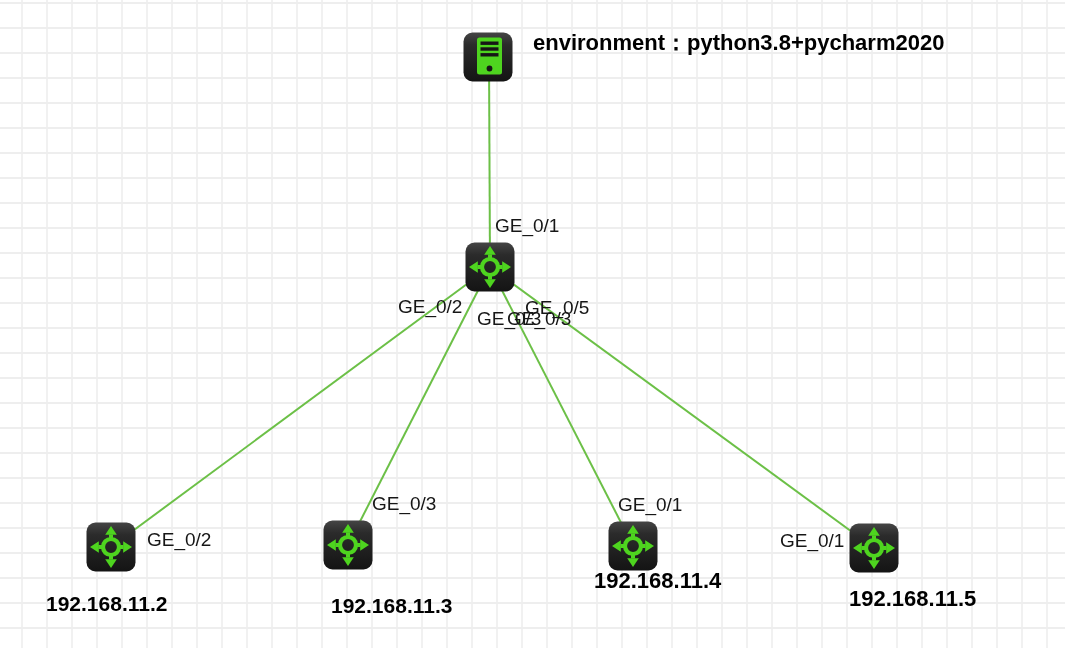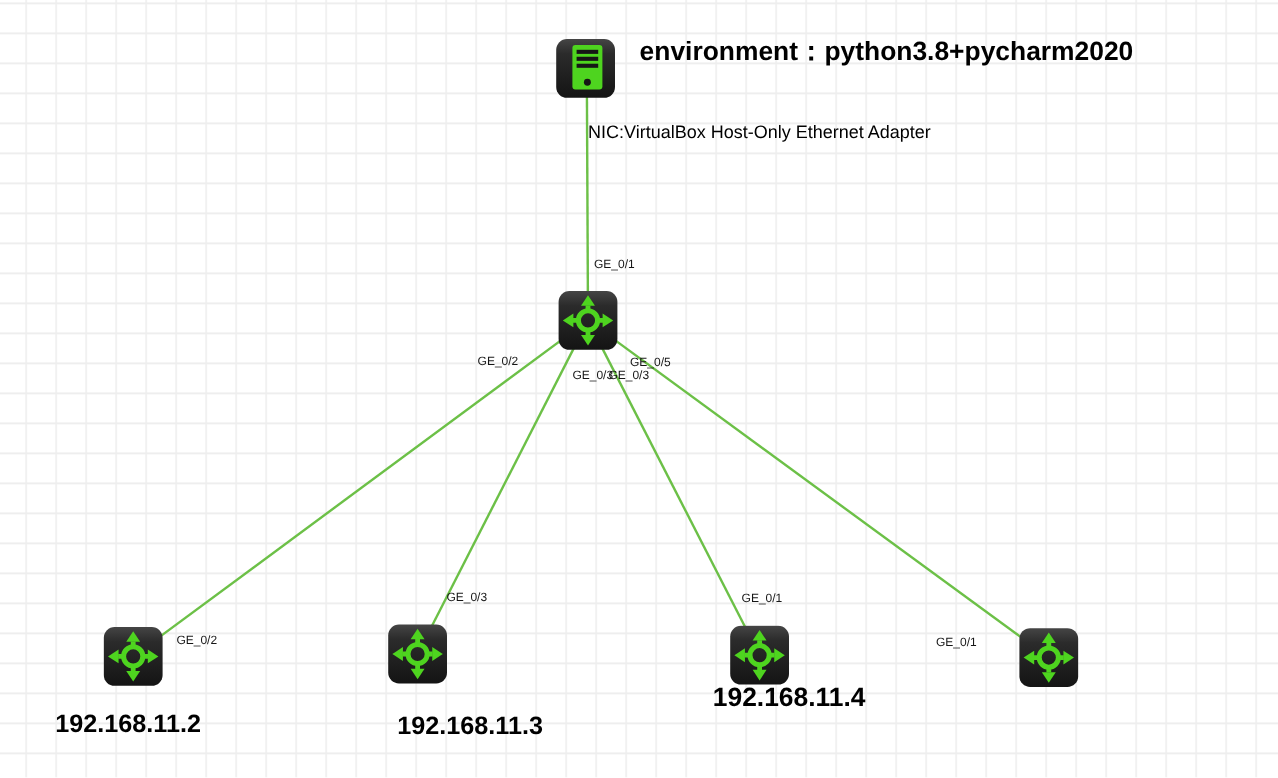--- a/index.html
+++ b/index.html
@@ -24,21 +24,21 @@
     background-position:0px 2px, 21px 0px;
     color:var(--text-color);
   }
   .links{position:absolute;left:0;top:0;z-index:1;}
   .link{stroke:var(--link-green);stroke-width:2;}
   .node{position:absolute;width:50px;height:50px;z-index:3;}
   .node svg{display:block;}
   .label{position:absolute;white-space:nowrap;line-height:1.15;z-index:2;}
   .title-label{font-size:22px;font-weight:bold;z-index:4;}
   .nic-label{font-size:15px;}
-  .port-label{font-size:10px;color:#161616;}
+  .port-label{font-size:19px;color:#161616;}
   .ip-label{font-weight:bold;font-size:21px;z-index:4;}
   .ip-label.lg{font-size:22px;}
   .stroke-green{stroke:var(--icon-green);}
   .fill-green{fill:var(--icon-green);}
   .defs-holder{position:absolute;width:0;height:0;overflow:hidden;}
 </style>
 </head>
 <body>
 
 <svg class="defs-holder" aria-hidden="true">
@@ -75,36 +75,36 @@
 
   <svg class="links" width="1065" height="648">
     <line class="link" x1="489" y1="57" x2="490" y2="267"></line>
     <line class="link" x1="490" y1="267" x2="111" y2="547"></line>
     <line class="link" x1="490" y1="267" x2="348" y2="545"></line>
     <line class="link" x1="490" y1="267" x2="633" y2="546"></line>
     <line class="link" x1="490" y1="267" x2="874" y2="548"></line>
   </svg>
 
   <div class="label title-label" style="left:533px;top:30px">environment：python3.8+pycharm2020</div>
-  <div class="label nic-label" style="left:490px;top:102px">NIC:VirtualBox Host-Only Ethernet Adapter</div>
 
   <div class="label port-label" style="left:495px;top:215px">GE_0/1</div>
   <div class="label port-label" style="left:398px;top:296px">GE_0/2</div>
   <div class="label port-label" style="left:477px;top:308px">GE_0/3</div>
   <div class="label port-label" style="left:507px;top:308px">GE_0/3</div>
   <div class="label port-label" style="left:525px;top:297px">GE_0/5</div>
 
   <div class="label port-label" style="left:147px;top:529px">GE_0/2</div>
   <div class="label port-label" style="left:372px;top:493px">GE_0/3</div>
   <div class="label port-label" style="left:618px;top:494px">GE_0/1</div>
   <div class="label port-label" style="left:780px;top:530px">GE_0/1</div>
 
   <div class="label ip-label" style="left:46px;top:592px">192.168.11.2</div>
   <div class="label ip-label" style="left:331px;top:594px">192.168.11.3</div>
   <div class="label ip-label lg" style="left:594px;top:568px">192.168.11.4</div>
+  <div class="label ip-label lg" style="left:849px;top:586px">192.168.11.5</div>
 
   <div class="node" style="left:463px;top:32px">
     <svg width="50" height="50">
         <use href="#sym-host"></use>
       </svg>
   </div>
   <div class="node" style="left:465px;top:242px">
     <svg width="50" height="50">
         <use href="#sym-switch"></use>
       </svg>

